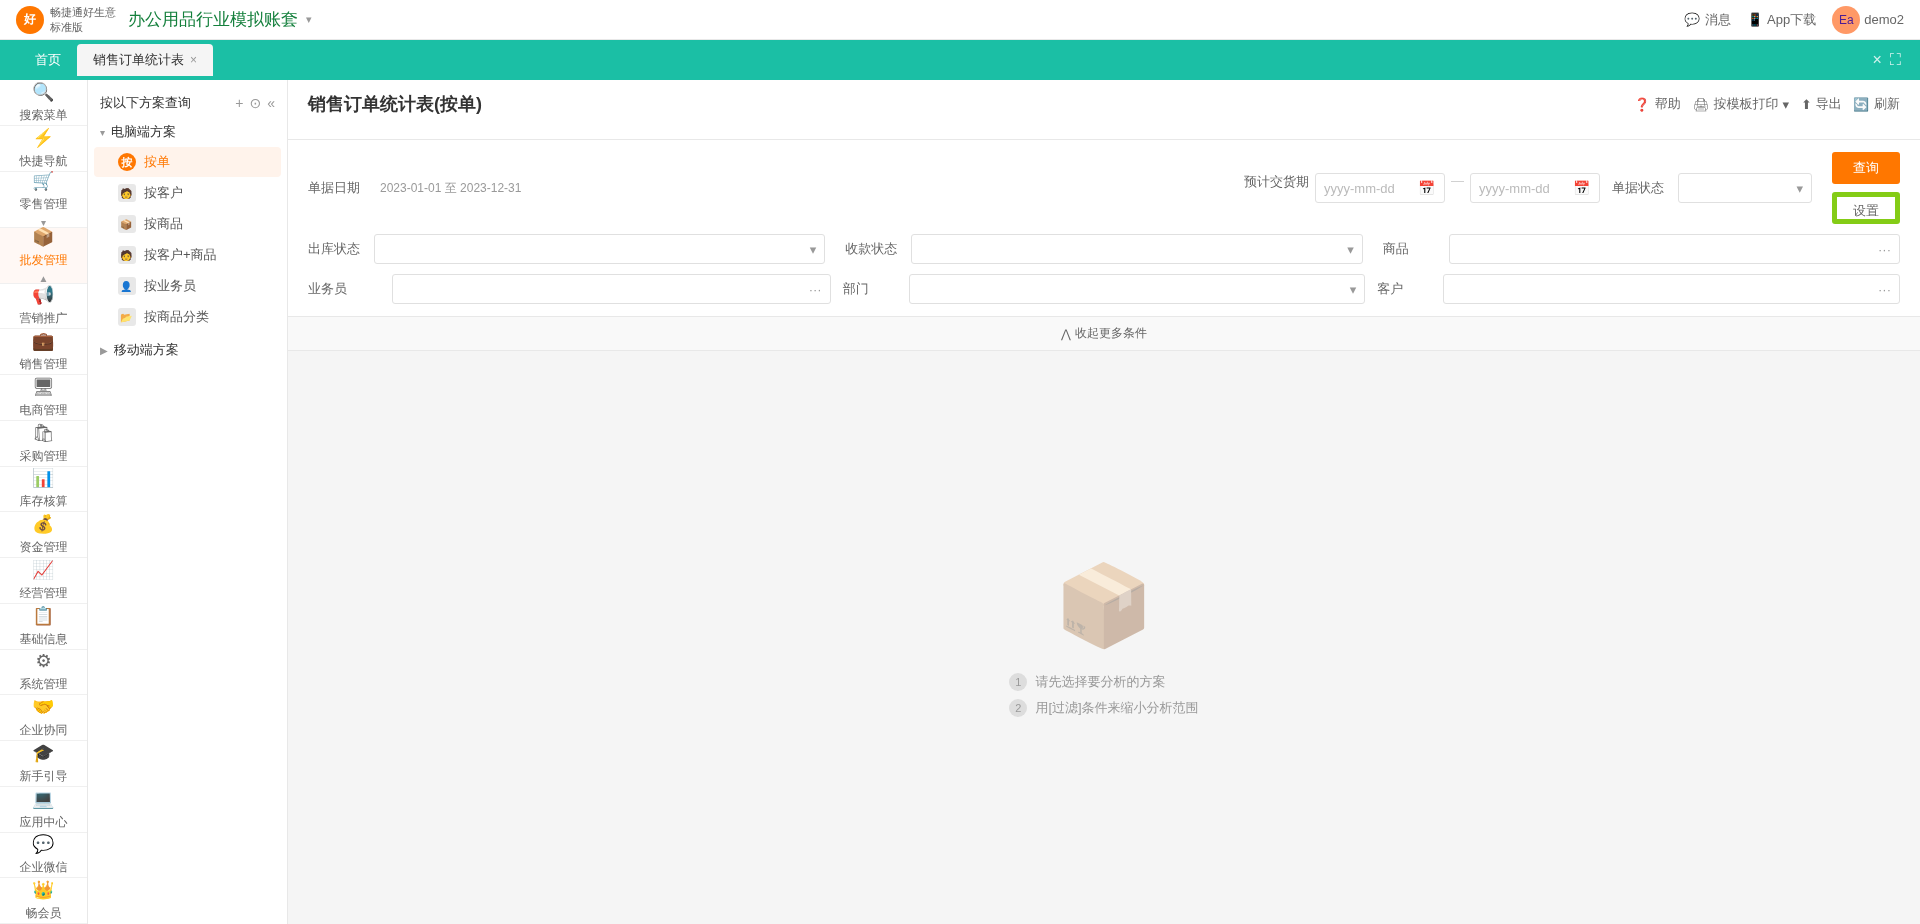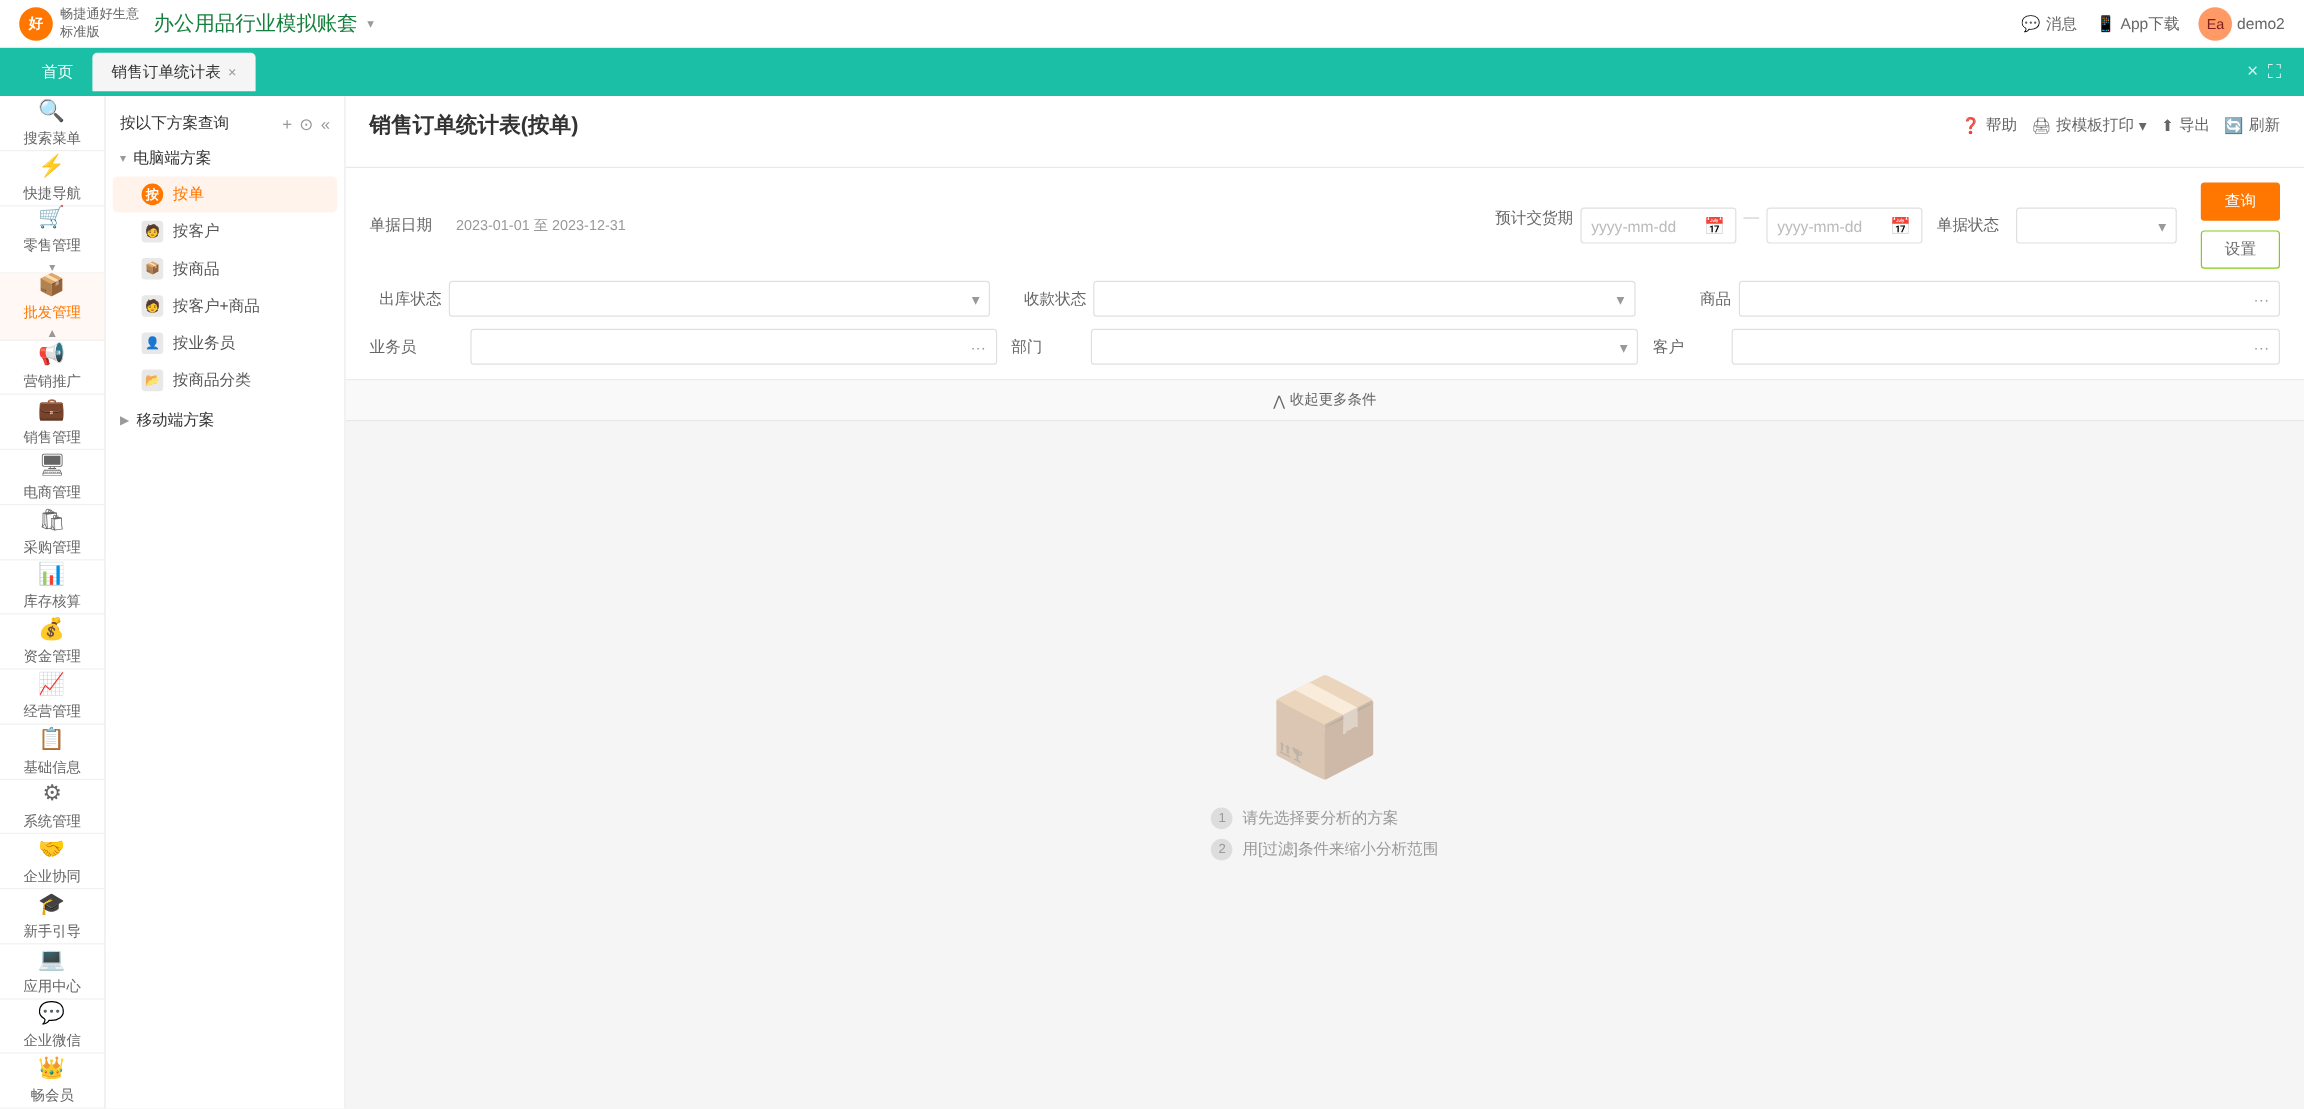--- a/index.html
+++ b/index.html
@@ -8,21 +8,21 @@
     
     .top-bar { height: 40px; background: #fff; display: flex; align-items: center; padding: 0 16px; border-bottom: 1px solid #e8e8e8; justify-content: space-between; flex-shrink: 0; }
     .top-bar-left { display: flex; align-items: center; gap: 8px; }
     .logo-area { display: flex; align-items: center; gap: 6px; }
     .logo-icon { width: 28px; height: 28px; background: #ff7700; border-radius: 50%; display: flex; align-items: center; justify-content: center; color: white; font-size: 12px; font-weight: bold; }
     .logo-text { font-size: 11px; color: #666; line-height: 1.3; }
     .top-bar-title { font-size: 17px; color: #15803d; margin-left: 4px; }
     .top-bar-dropdown { color: #999; cursor: pointer; font-size: 11px; }
     .top-bar-right { display: flex; align-items: center; gap: 16px; color: #666; font-size: 13px; }
     .top-bar-right span { display: flex; align-items: center; gap: 4px; cursor: pointer; }
-    .avatar { width: 28px; height: 28px; background: #ff9966; border-radius: 50%; display: flex; align-items: center; justify-content: center; color: #7f1d1d; font-size: 12px; }
+    .avatar { width: 28px; height: 28px; background: #ff9966; border-radius: 50%; display: flex; align-items: center; justify-content: center; color: #4c1d95; font-size: 12px; }
 
     
     .tab-bar { height: 40px; background: #1bbfa5; display: flex; align-items: center; padding: 0 19px; flex-shrink: 0; }
     .tab-item { height: 32px; padding: 0 16px; display: flex; align-items: center; gap: 6px; cursor: pointer; border-radius: 4px 4px 0 0; font-size: 13px; color: rgba(255,255,255,0.85); }
     .tab-item.home { color: white; }
     .tab-item.active { background: #f5f5f5; color: #333; border-radius: 4px 4px 0 0; }
     .tab-close { color: #999; font-size: 12px; cursor: pointer; }
     .tab-controls { margin-left: auto; display: flex; gap: 8px; }
     .tab-ctrl-btn { color: white; cursor: pointer; font-size: 16px; opacity: 0.8; }
 
@@ -64,21 +64,21 @@
     
     .filter-area { background: #fff; padding: 12px 20px; border-bottom: 1px solid #e8e8e8; flex-shrink: 0; }
     .filter-label { color: #666; font-size: 13px; flex-shrink: 0; min-width: 60px; }
     .filter-date-group { display: flex; align-items: center; gap: 6px; }
     .date-btn { padding: 3px 8px; border: 1px solid #e0e0e0; border-radius: 3px; cursor: pointer; font-size: 12px; color: #666; background: #fff; }
     .date-btn.active { background: #ff7700; color: white; border-color: #ff7700; border-radius: 12px; }
     .filter-input { flex: 1; height: 30px; border: 1px solid #e0e0e0; border-radius: 3px; padding: 0 8px; font-size: 13px; color: #333; background: #fff; display: flex; align-items: center; justify-content: space-between; cursor: pointer; min-width: 120px; }
     .filter-input .placeholder { color: #bbb; }
     .filter-dots { color: #999; cursor: pointer; }
     .query-btn { padding: 6px 20px; background: #ff7700; color: white; border: none; border-radius: 3px; cursor: pointer; font-size: 13px; height: 32px; }
-    .setting-btn { padding: 5px 16px; background: #fff; color: #666; border: 1px solid #84cc16; border-radius: 3px; cursor: pointer; font-size: 13px; height: 32px; display: block; margin-top: 4px; }
+    .setting-btn { padding: 5px 16px; background: #fff; color: #666; border: 5px solid #84cc16; border-radius: 3px; cursor: pointer; font-size: 13px; height: 32px; display: block; margin-top: 4px; }
 
     .query-btn-wrapper { display: flex; flex-direction: column; gap: 4px; flex-shrink: 0; margin-left: 8px; }
 
     .collapse-bar { display: flex; justify-content: center; padding: 8px; background: #f9f9f9; border-bottom: 1px solid #e8e8e8; }
     .collapse-btn { color: #666; cursor: pointer; font-size: 12px; display: flex; align-items: center; gap: 4px; }
 
     
     .empty-area { flex: 1; display: flex; flex-direction: column; align-items: center; justify-content: center; gap: 20px; }
     .empty-tips { display: flex; flex-direction: column; gap: 8px; }
     .empty-tip { display: flex; align-items: center; gap: 8px; color: #999; font-size: 13px; }
@@ -320,21 +320,21 @@
               <span class="arrow">▾</span>
             </div>
           </div>
 
           <div class="query-btn-wrapper">
             <button class="query-btn">查询</button>
             <button class="setting-btn">设置</button>
           </div>
         </div>
 
-        <div style="display:flex; align-items:center; gap:20px; margin-bottom:10px;text-align:right;">
+        <div style="display:flex; align-items:center; gap:20px; margin-bottom:10px;">
           <div style="display:flex; align-items:center; gap:6px; flex:1;">
             <span class="filter-label">出库状态</span>
             <div class="status-select" style="flex:1;">
               <span></span>
               <span class="arrow">▾</span>
             </div>
           </div>
           <div style="display:flex; align-items:center; gap:6px; flex:1;">
             <span class="filter-label">收款状态</span>
             <div class="status-select" style="flex:1;">

